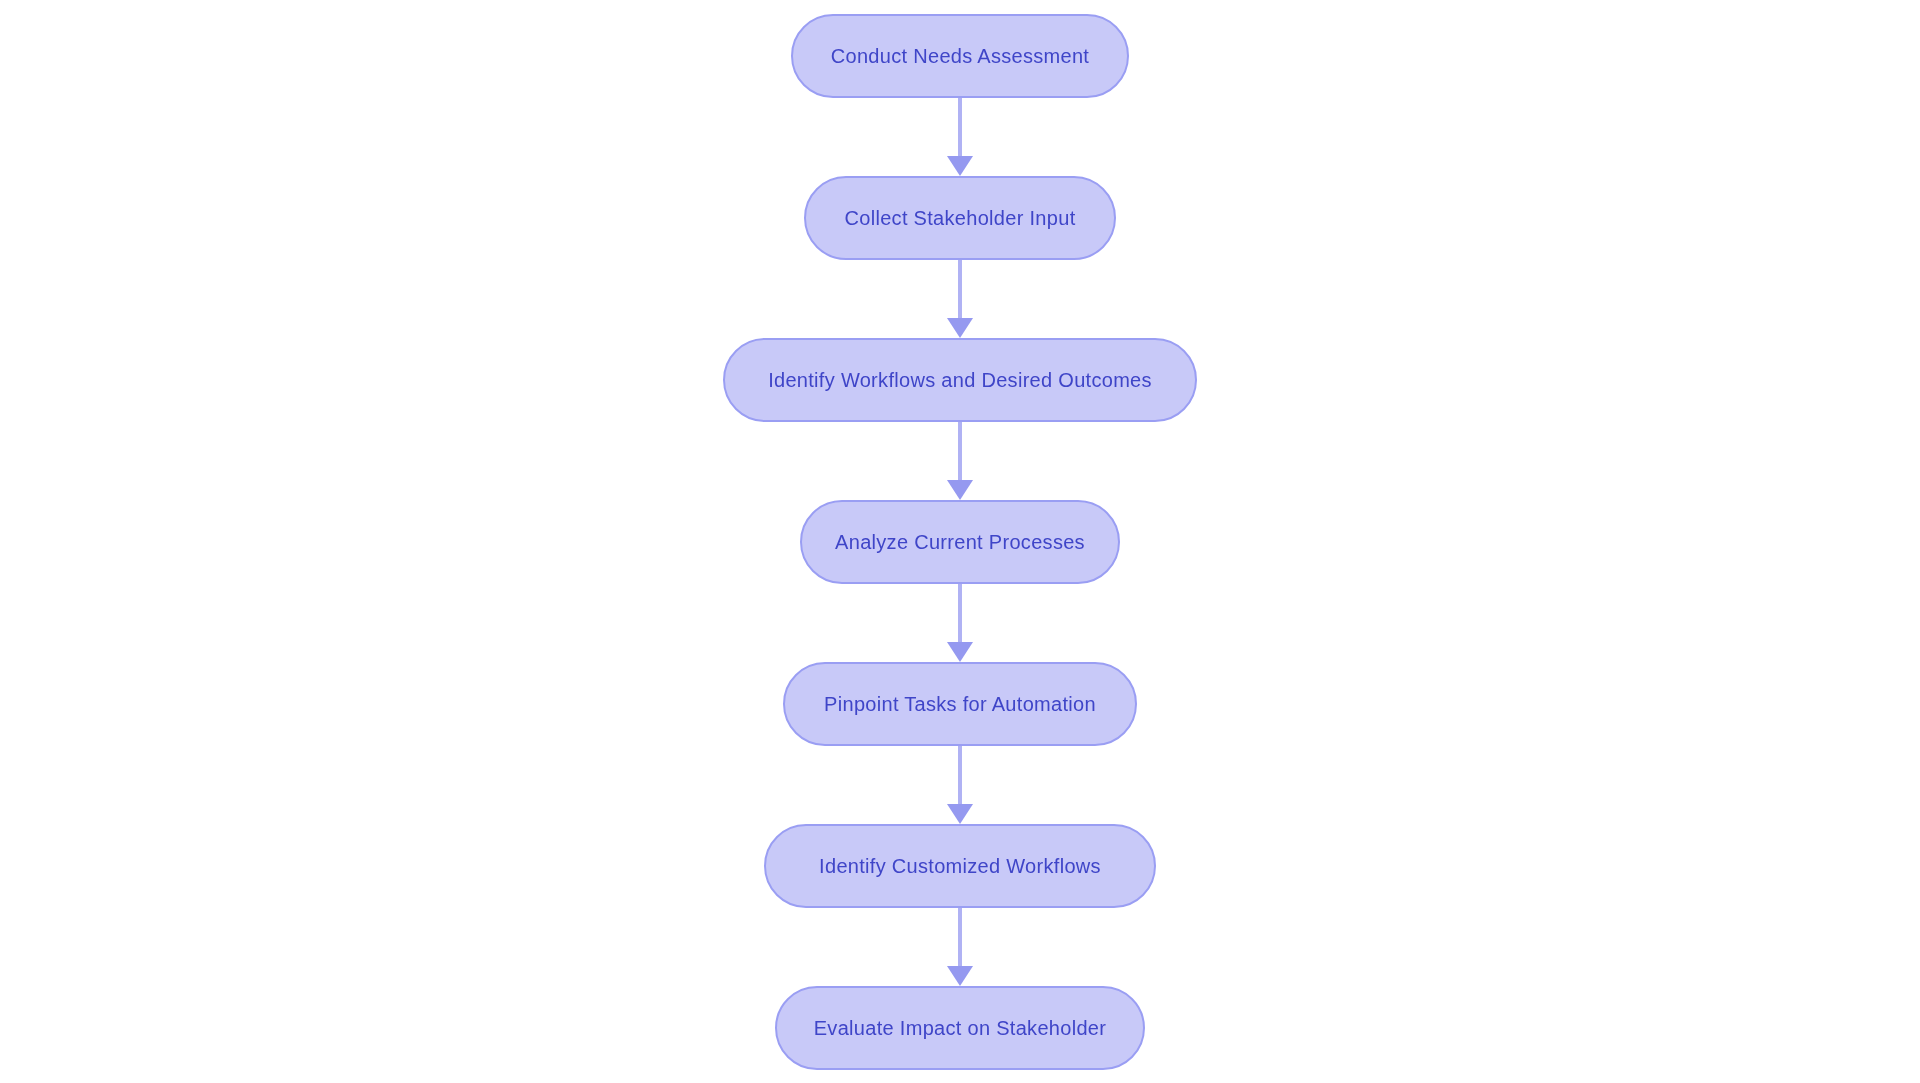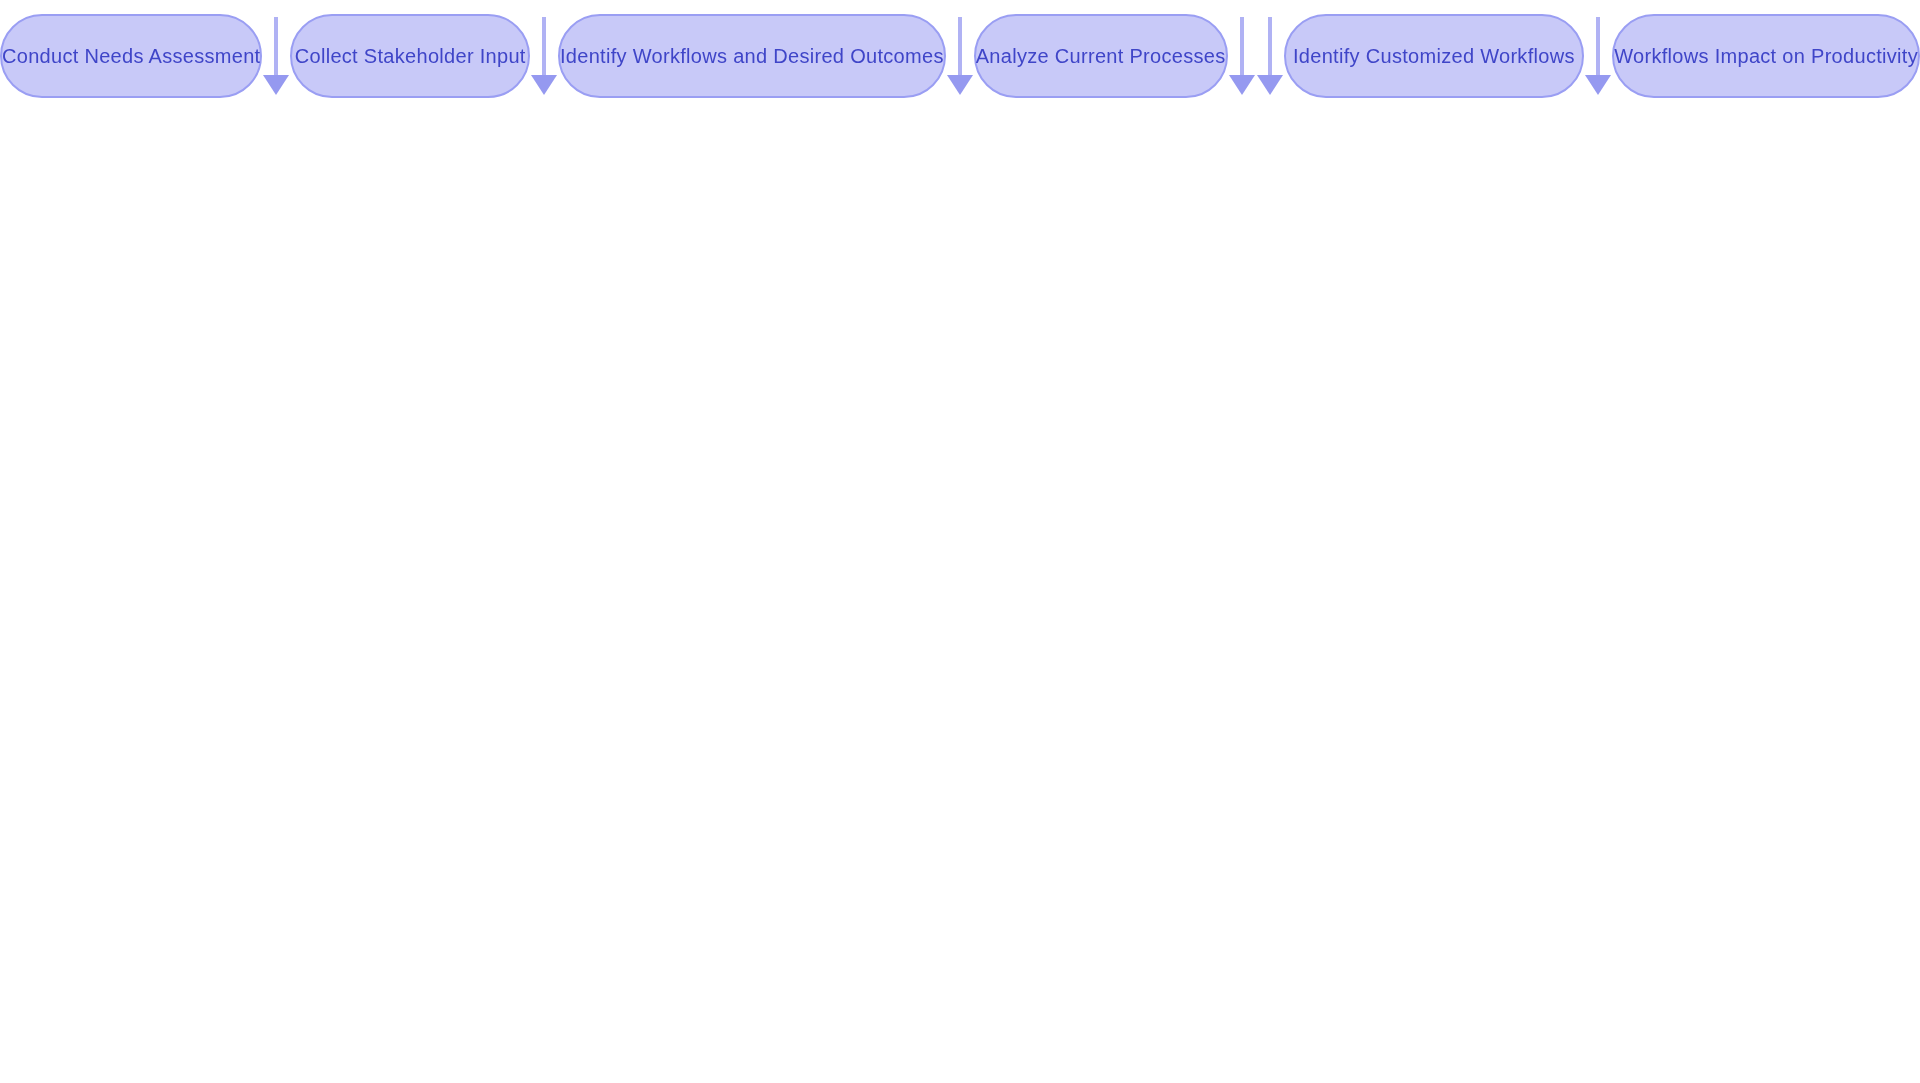--- a/index.html
+++ b/index.html
@@ -15,21 +15,21 @@
     --node-fill: #c8c9f8;
     --node-border: #9a9ef3;
     --node-text: #3f45c8;
     --arrow-stem: #b0b2f4;
     --arrow-head: #9599f0;
   }
   .flowchart {
     width: 1920px;
     padding-top: 14px;
     display: flex;
-    flex-direction: row;
+    flex-direction: column;
     align-items: center;
     box-sizing: border-box;
   }
   .node {
     height: 84px;
     box-sizing: border-box;
     border: 2px solid var(--node-border);
     background: var(--node-fill);
     border-radius: 42px;
     color: var(--node-text);
@@ -111,32 +111,35 @@
 
   <div class="node n4">
     <span>Analyze Current Processes</span>
   </div>
 
   <div class="arrow">
     <div class="stem"></div>
     <div class="head"></div>
   </div>
 
+  <div class="node n5">
+    <span>Pinpoint Tasks for Automation</span>
+  </div>
 
   <div class="arrow">
     <div class="stem"></div>
     <div class="head"></div>
   </div>
 
   <div class="node n6">
     <span>Identify Customized Workflows</span>
   </div>
 
   <div class="arrow">
     <div class="stem"></div>
     <div class="head"></div>
   </div>
 
   <div class="node n7">
-    <span>Workflows Impact on Productivity</span>
+    <span>Evaluate Impact on Stakeholder</span>
   </div>
 
 </div>
 
 </body></html>

